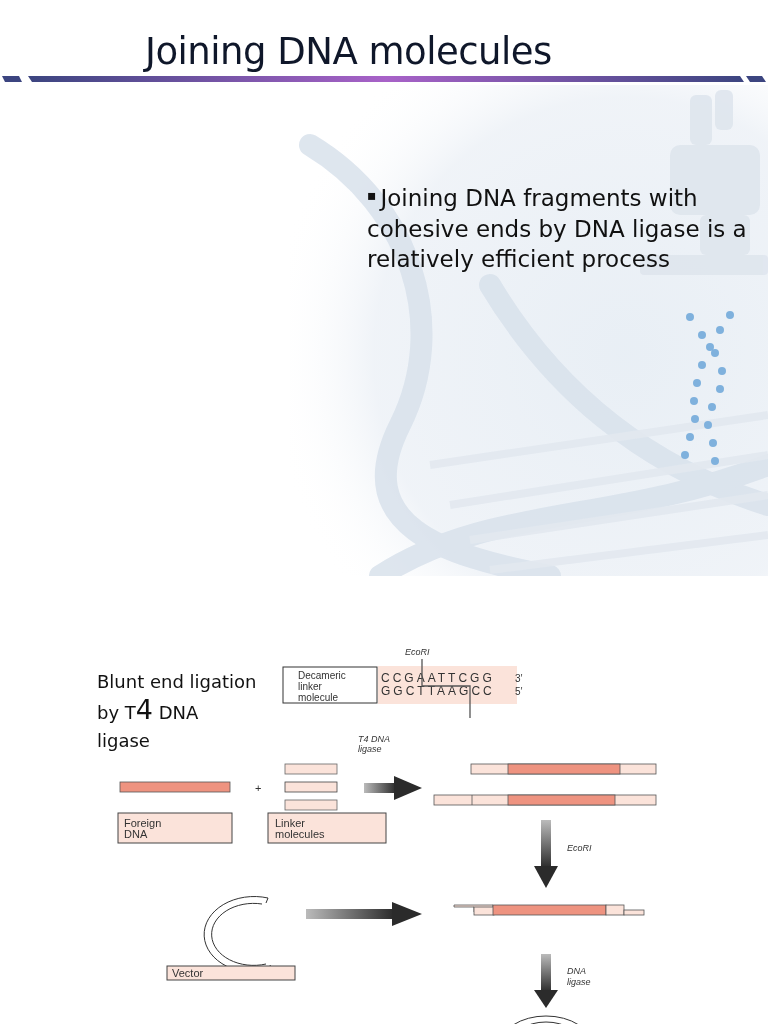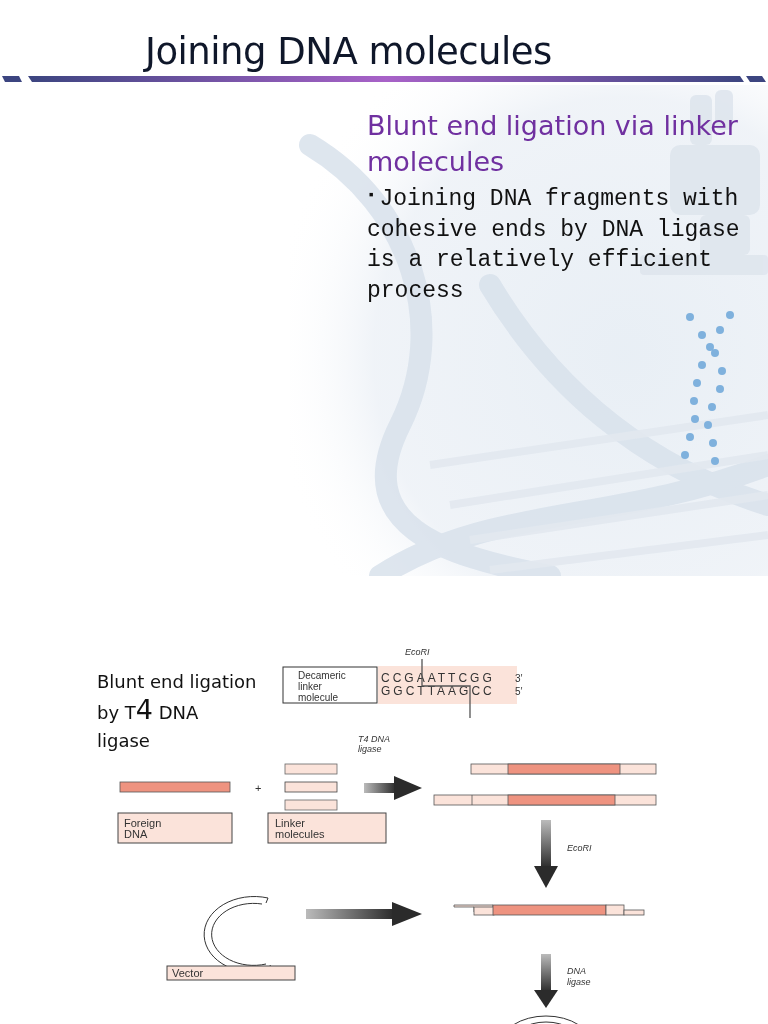--- a/index.html
+++ b/index.html
@@ -4,21 +4,21 @@
 <style>
   html, body { margin: 0; padding: 0; }
   body { width: 768px; height: 1024px; position: relative; overflow: hidden; background: #ffffff; font-family: "DejaVu Sans", sans-serif; }
 
   
   .slide1 { position: absolute; left: 0; top: 0; width: 768px; height: 576px; background: #ffffff; overflow: hidden; }
   .bg-art { position: absolute; left: 290px; top: 85px; width: 478px; height: 491px; }
   .title { position: absolute; left: 145px; top: 30px; font-size: 37px; color: #0f172a; letter-spacing: -0.5px; white-space: nowrap; font-family: "DejaVu Sans", sans-serif; }
   .title-bar { position: absolute; left: 0; top: 72px; width: 768px; height: 12px; }
   .sub-heading { position: absolute; left: 367px; top: 108px; width: 380px; font-size: 27px; line-height: 36px; color: #7030a0; }
-  .bullets { position: absolute; left: 367px; top: 180px; width: 390px; font-size: 23px; line-height: 30.5px; color: #111; font-family: Liberation Mono, monospace; }
+  .bullets { position: absolute; left: 367px; top: 180px; width: 390px; font-size: 23px; line-height: 30.5px; color: #111; }
   .bullet { margin: 0 0 6px 0; }
   .bullet .sq { font-size: 14px; vertical-align: 6px; margin-right: 4px; }
   .bullet .big4 { font-size: 30px; }
 
   
   .slide2 { position: absolute; left: 0; top: 576px; width: 768px; height: 448px; background: #ffffff; overflow: hidden; }
   .s2-heading { position: absolute; left: 97px; top: 92px; width: 180px; font-size: 18px; line-height: 28px; color: #111; }
   .s2-heading .big4 { font-size: 27px; }
   .diagram { position: absolute; left: 0; top: 0; width: 768px; height: 448px; }
   .lbl { font-family: "Liberation Sans", sans-serif; fill: #333; }
@@ -88,21 +88,20 @@
         <stop offset="0%" stop-color="#3c4580"></stop>
         <stop offset="50%" stop-color="#a862c8"></stop>
         <stop offset="100%" stop-color="#3c4580"></stop>
       </linearGradient>
     </defs>
     <polygon points="2,4 19,4 22,10 5,10" fill="#3c4580"></polygon>
     <polygon points="28,4 740,4 744,10 32,10" fill="url(#barGrad)"></polygon>
     <polygon points="746,4 762,4 766,10 750,10" fill="#3c4580"></polygon>
   </svg>
 
-  <div class="sub-heading">Blunt end ligation via linker molecules</div>
 
   <div class="bullets">
     <div class="bullet">
       <span class="sq">▪</span><span>Joining DNA fragments with cohesive ends by DNA ligase is a relatively efficient process</span>
     </div>
   </div>
 </div>
 
 <div class="slide2">
 

